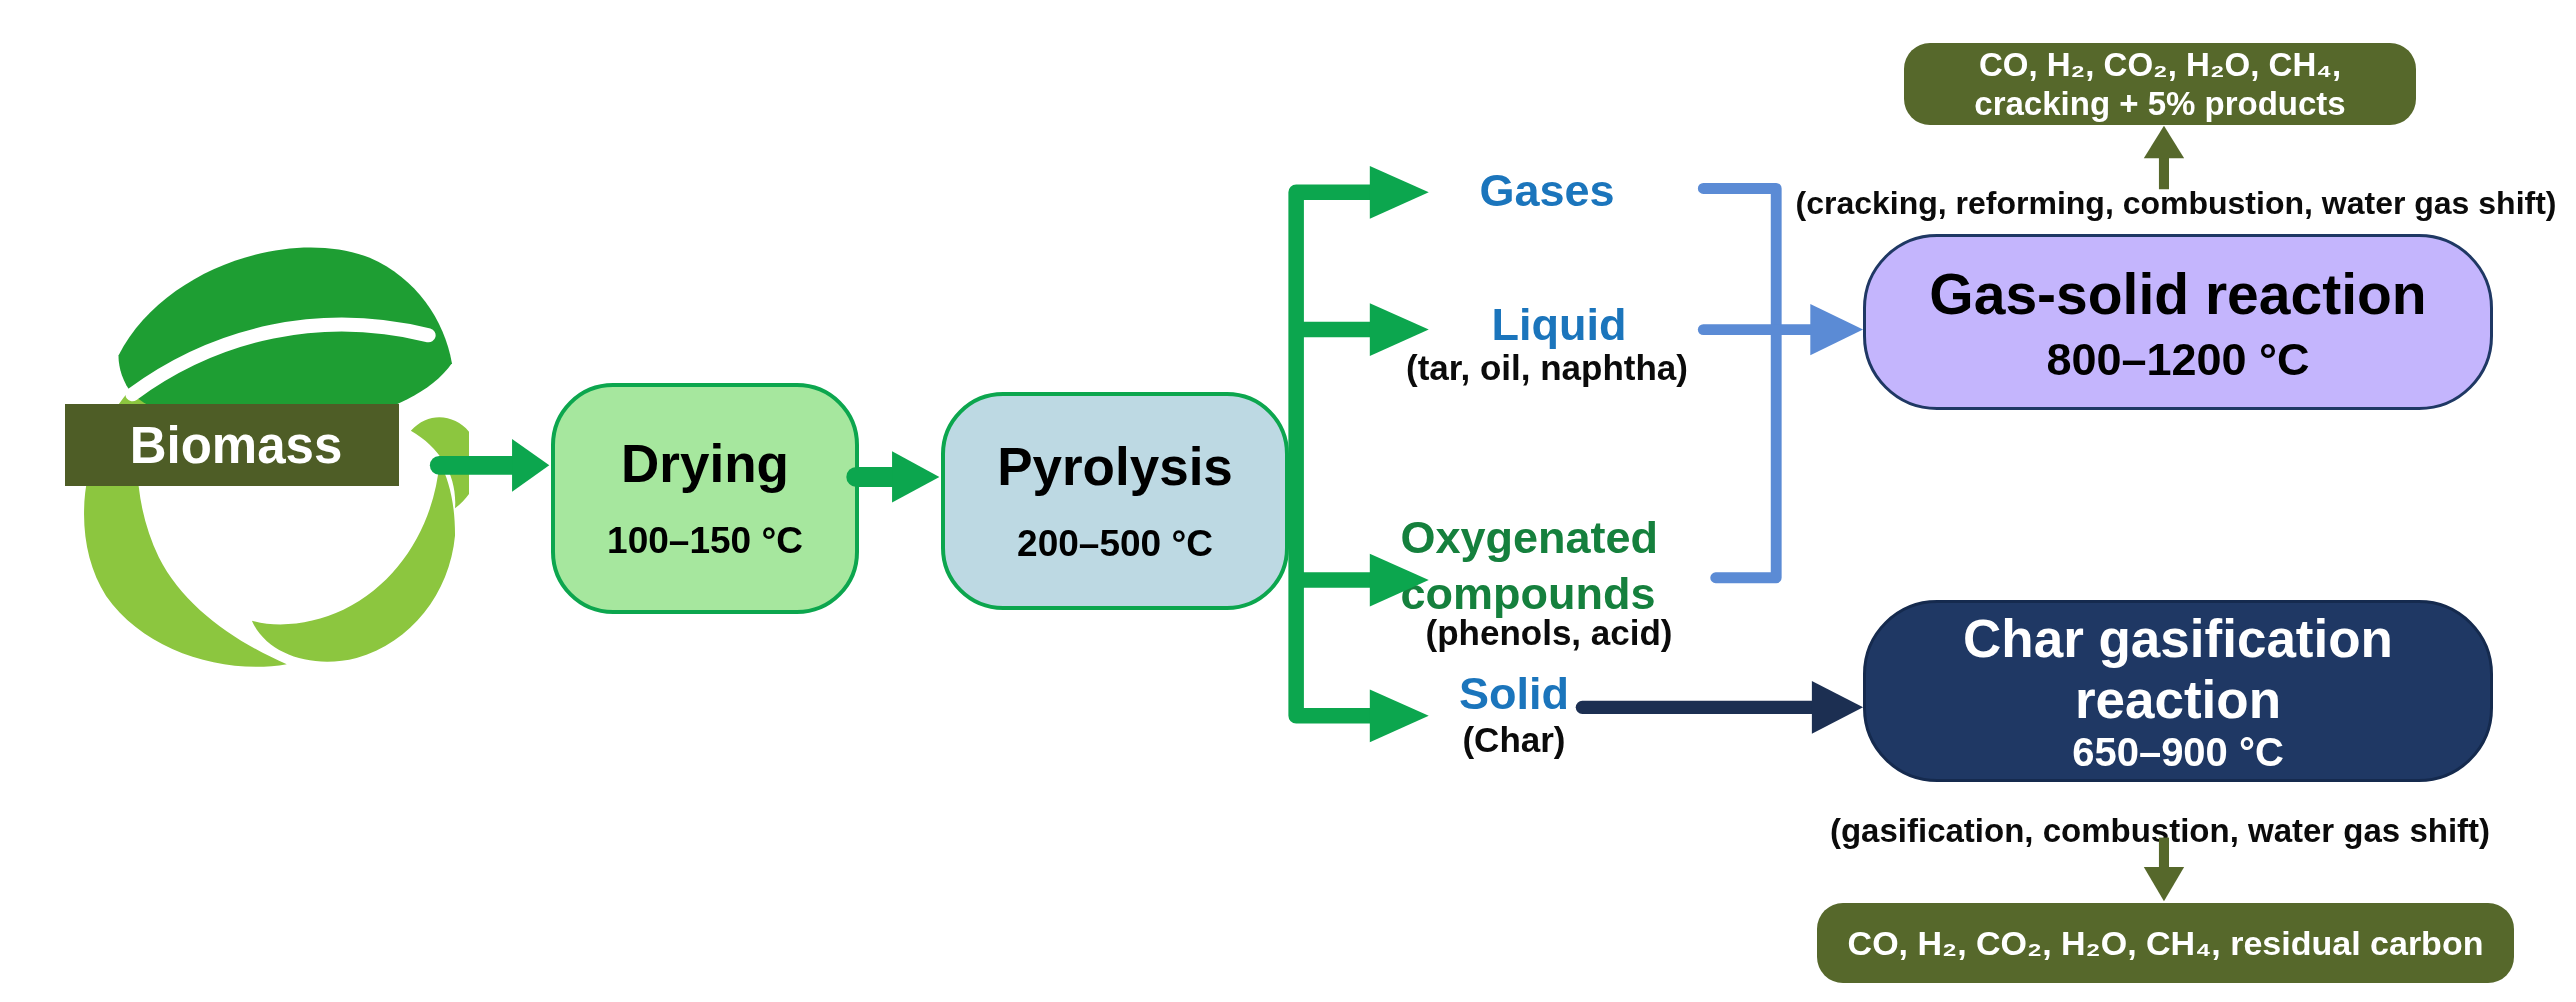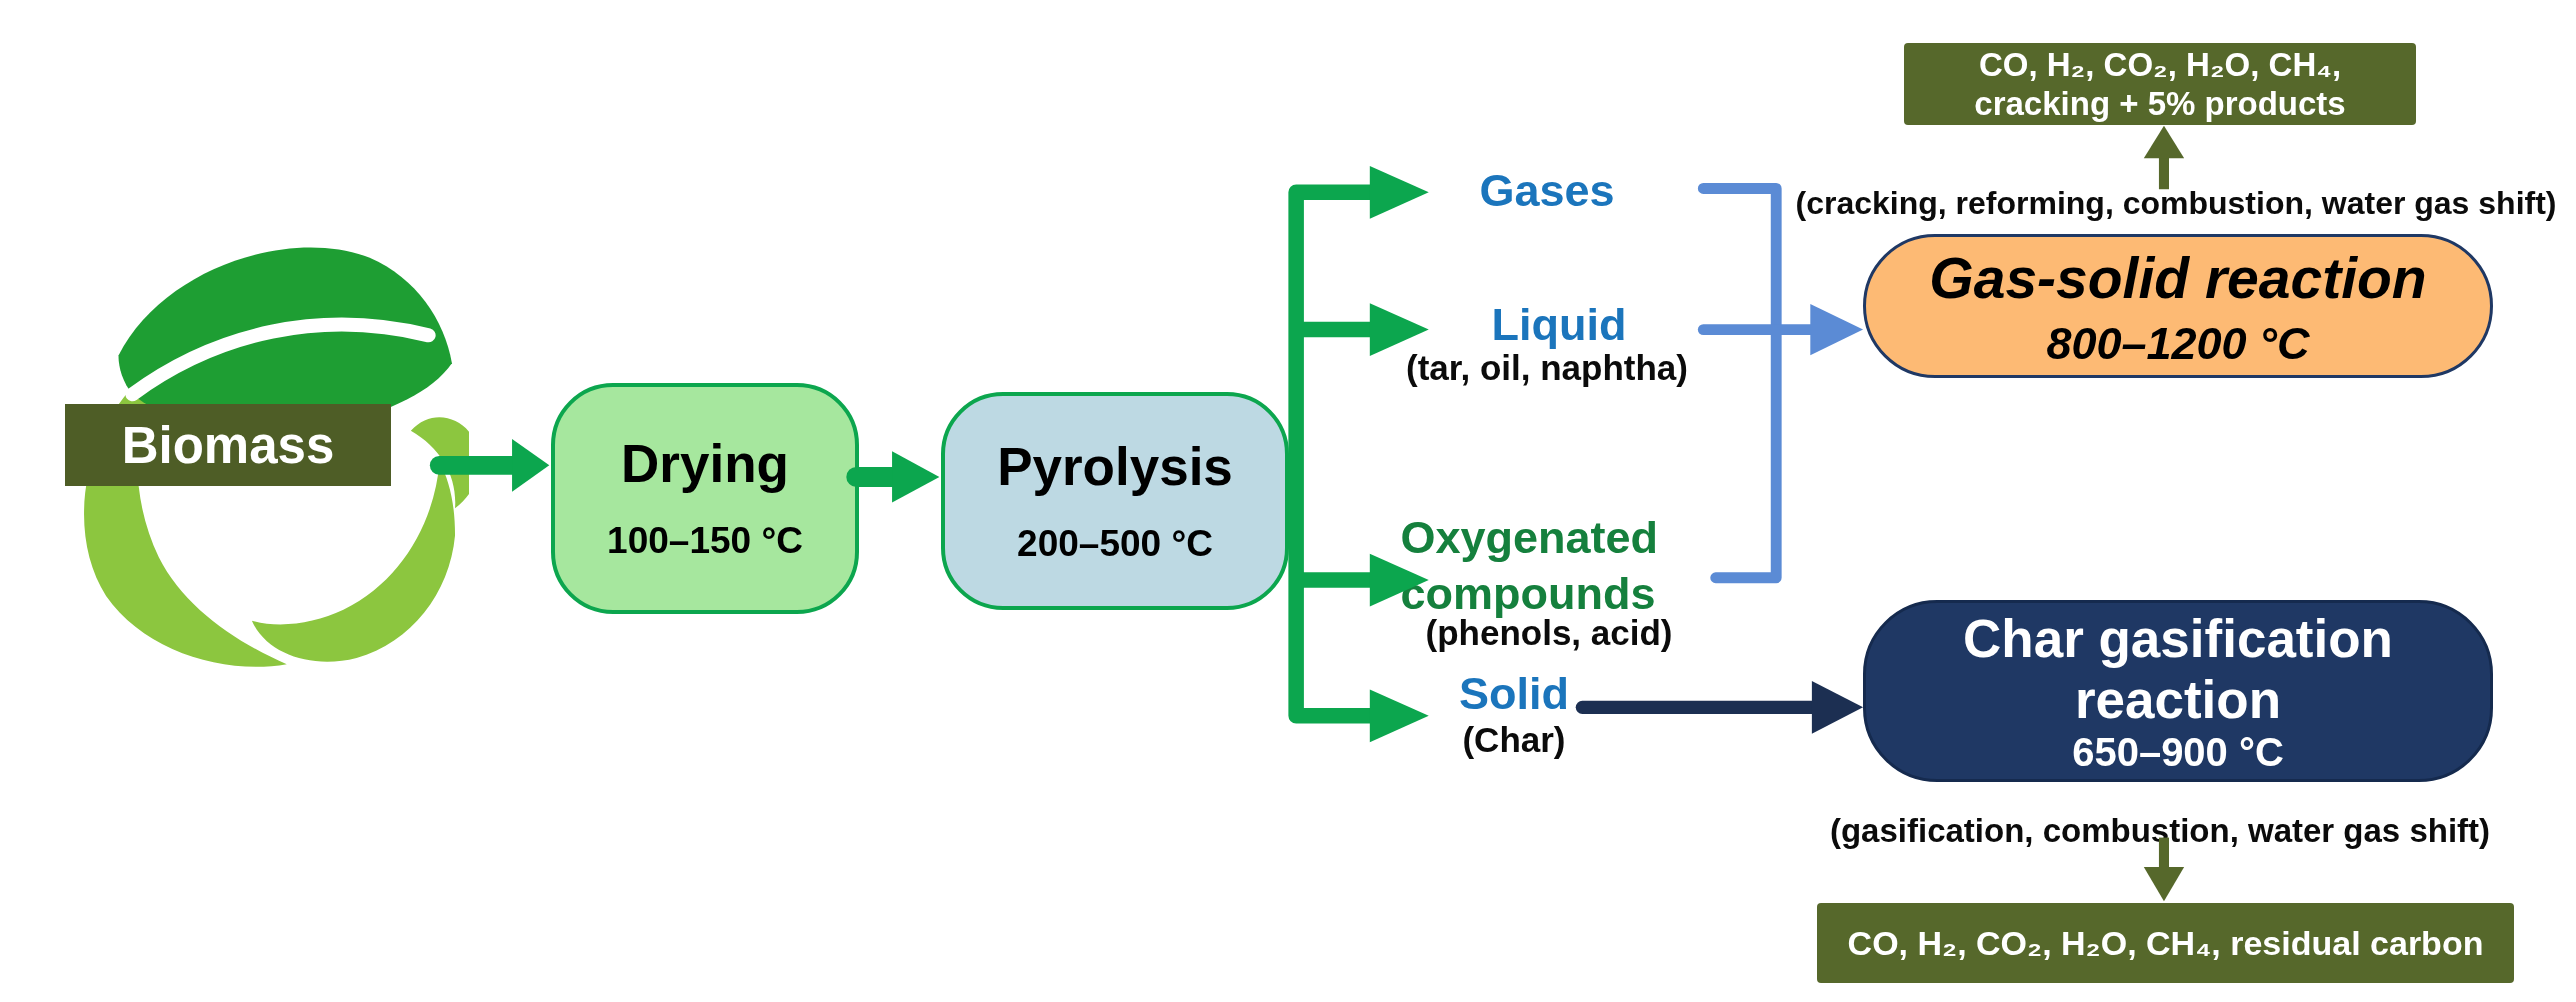--- a/index.html
+++ b/index.html
@@ -22,35 +22,35 @@
   .drying    { left:551px; top:383px; width:308px; height:231px; background:#A6E79E; }
   .pyrolysis { left:941px; top:392px; width:348px; height:218px; background:#BDD9E3; }
 
   
   .rbox {
     position:absolute; border-radius:74px; box-sizing:border-box;
     display:flex; flex-direction:column; align-items:center; justify-content:center;
     text-align:center;
   }
   .gas-solid {
-    left:1863px; top:234px; width:630px; height:144px;
-    background:#fdba74; border:3.9px solid #1F3864; color:#000;font-style:italic;
+    left:1863px; top:234px; width:630px; height:176px;
+    background:#c4b5fd; border:3.9px solid #1F3864; color:#000;
   }
   .gas-solid .title { font-size:57px; line-height:64px; }
   .gas-solid .temp  { font-size:45px; line-height:45px; margin-top:11px; }
   .charbox {
     left:1863px; top:600px; width:630px; height:182px;
     background:#1F3864; border:3.9px solid #152A4E; color:#ffffff;
   }
   .charbox .title { font-size:53px; line-height:61px; width:566px; text-align:center; }
   .charbox .temp  { font-size:40px; line-height:43px; margin-top:1.6px; }
 
   
   .obox {
-    position:absolute; background:#56682B; border-radius:4px; color:#ffffff;
+    position:absolute; background:#56682B; border-radius:26px; color:#ffffff;
     display:flex; flex-direction:column; align-items:center; justify-content:center;
     box-sizing:border-box;
   }
   .obox .ln { font-size:33px; line-height:39px; white-space:nowrap; }
   .obox-top    { left:1904px; top:43px;   width:512px; height:82px; }
   .obox-bottom { left:1817px; top:903px; width:697px; height:80px; }
   .obox-bottom .ln { font-size:34px; }
 
   
   .lbl { position:absolute; transform:translateX(-50%); white-space:nowrap; text-align:center; }
@@ -60,20 +60,21 @@
     position:absolute; transform:translateX(-50%); width:341px; text-align:left;
     color:#15803d; font-size:45px; line-height:56px;
   }
   .note { position:absolute; transform:translateX(-50%); white-space:nowrap; font-size:32px; line-height:36px; color:#0b0b0b; }
 
   
   .banner {
     position:absolute; left:65px; top:403px; width:326px; height:82px;
     background:#4E5D26; color:#ffffff; display:flex; align-items:center; justify-content:center;
     font-size:51px;
+    padding-left:8px;
   }
 </style>
 </head>
 <body>
 
 <div class="canvas">
 
   <div class="abs" style="left:58px; top:233px; width:411px; height:442px;">
     <svg width="411" height="442" viewBox="0 0 530 570">
 

